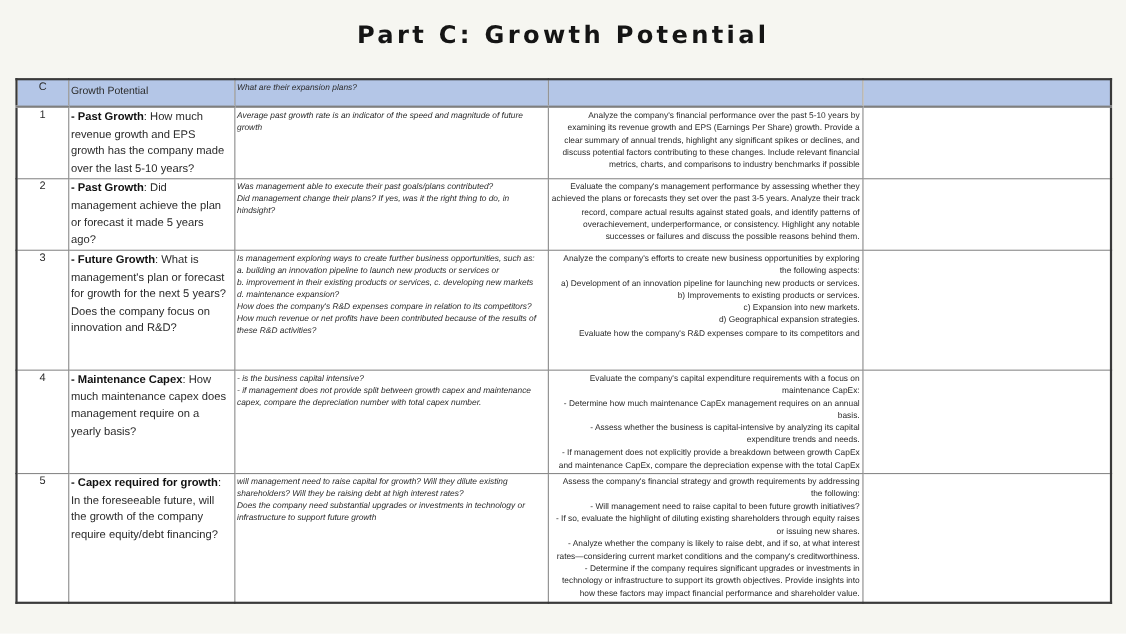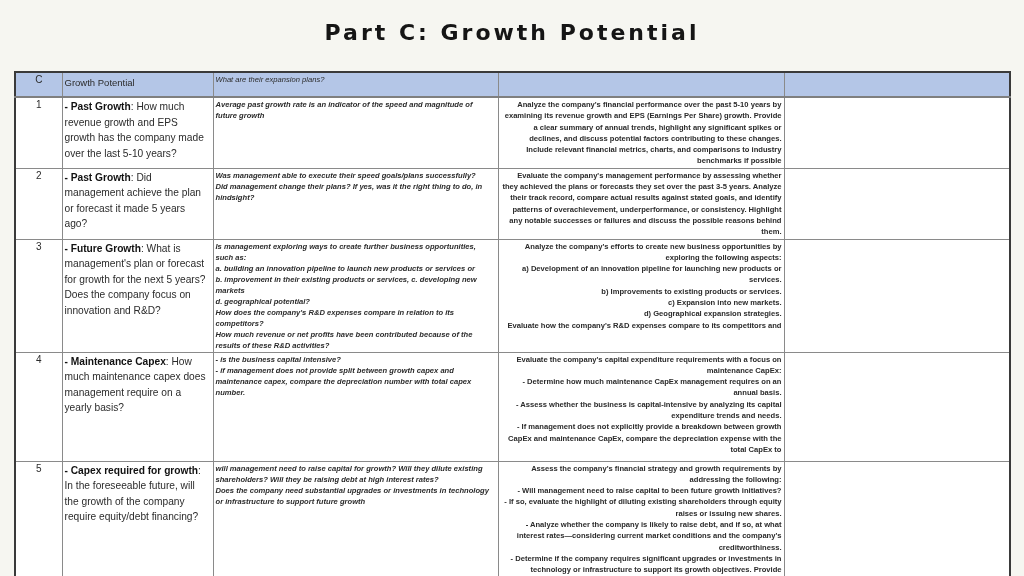--- a/index.html
+++ b/index.html
@@ -33,21 +33,21 @@
   }
   tr.head td { background:#b4c6e7; height:19px; border-bottom:2px solid #7f7f7f; }
   td.num { text-align:center; font-size:10px; padding-top:3px; }
   td.q { font-size:10.2px; line-height:15.5px; padding-left:3px; }
   td.q b { color:#111; }
   td.hint { font-style:italic; font-size:7.6px; line-height:11px; color:#333; }
   td.prompt { font-size:7.6px; line-height:11.3px; color:#333;text-align:right; }
   tr.head td.q { font-weight:normal; font-size:9.5px; line-height:14px; padding-top:3px; }
   tr.head td.hint { padding-top:1px; }
   .cellwrap { overflow:hidden; }
-  .line { display:block;font-weight:bold; }
+  .line { display:block; }
 </style>
 </head>
 <body>
 
 <div class="title">Part C: Growth Potential</div>
 
 <table class="grid">
   <colgroup>
     <col style="width:47px">
     <col style="width:151px">
@@ -73,37 +73,37 @@
     <td class="prompt">
       <span class="line">Analyze the company's financial performance over the past 5-10 years by examining its revenue growth and EPS (Earnings Per Share) growth. Provide a clear summary of annual trends, highlight any significant spikes or declines, and discuss potential factors contributing to these changes. Include relevant financial metrics, charts, and comparisons to industry benchmarks if possible</span>
     </td>
     <td></td>
   </tr>
 
   <tr style="height:60px">
     <td class="num">2</td>
     <td class="q"><b>- Past Growth</b><span>: Did management achieve the plan or forecast it made 5 years ago?</span></td>
     <td class="hint">
-      <span class="line">Was management able to execute their speed goals/plans successfully?</span>
+      <span class="line">Was management able to execute their past goals/plans contributed?</span>
       <span class="line">Did management change their plans? If yes, was it the right thing to do, in hindsight?</span>
     </td>
     <td class="prompt">
       <span class="line">Evaluate the company's management performance by assessing whether they achieved the plans or forecasts they set over the past 3-5 years. Analyze their track record, compare actual results against stated goals, and identify patterns of overachievement, underperformance, or consistency. Highlight any notable successes or failures and discuss the possible reasons behind them.</span>
     </td>
     <td></td>
   </tr>
 
   <tr style="height:87px">
     <td class="num">3</td>
     <td class="q"><b>- Future Growth</b><span>: What is management's plan or forecast for growth for the next 5 years? Does the company focus on innovation and R&amp;D?</span></td>
     <td class="hint">
       <span class="line">Is management exploring ways to create further business opportunities, such as:</span>
       <span class="line">a. building an innovation pipeline to launch new products or services or</span>
       <span class="line">b. improvement in their existing products or services, c. developing new markets</span>
-      <span class="line">d. geographical potential?</span>
+      <span class="line">d. maintenance expansion?</span>
       <span class="line">How does the company's R&amp;D expenses compare in relation to its competitors?</span>
       <span class="line">How much revenue or net profits have been contributed because of the results of these R&amp;D activities?</span>
     </td>
     <td class="prompt">
       <div class="cellwrap" style="height:106px">
         <span class="line">Analyze the company's efforts to create new business opportunities by exploring the following aspects:</span>
         <span class="line">a) Development of an innovation pipeline for launching new products or services.</span>
         <span class="line">b) Improvements to existing products or services.</span>
         <span class="line">c) Expansion into new markets.</span>
         <span class="line">d) Geographical expansion strategies.</span>
@@ -115,21 +115,21 @@
   </tr>
 
   <tr style="height:86px">
     <td class="num">4</td>
     <td class="q"><b>- Maintenance Capex</b><span>: How much maintenance capex does management require on a yearly basis?</span></td>
     <td class="hint">
       <span class="line">- is the business capital intensive?</span>
       <span class="line">- if management does not provide split between growth capex and maintenance capex, compare the depreciation number with total capex number.</span>
     </td>
     <td class="prompt">
-      <div class="cellwrap" style="height:106px">
+      <div class="cellwrap" style="height:91px">
         <span class="line">Evaluate the company's capital expenditure requirements with a focus on maintenance CapEx:</span>
         <span class="line">-  Determine how much maintenance CapEx management requires on an annual basis.</span>
         <span class="line">-  Assess whether the business is capital-intensive by analyzing its capital expenditure trends and needs.</span>
         <span class="line">-  If management does not explicitly provide a breakdown between growth CapEx and maintenance CapEx, compare the depreciation expense with the total CapEx to</span>
       </div>
     </td>
     <td></td>
   </tr>
 
   <tr style="height:117px">

